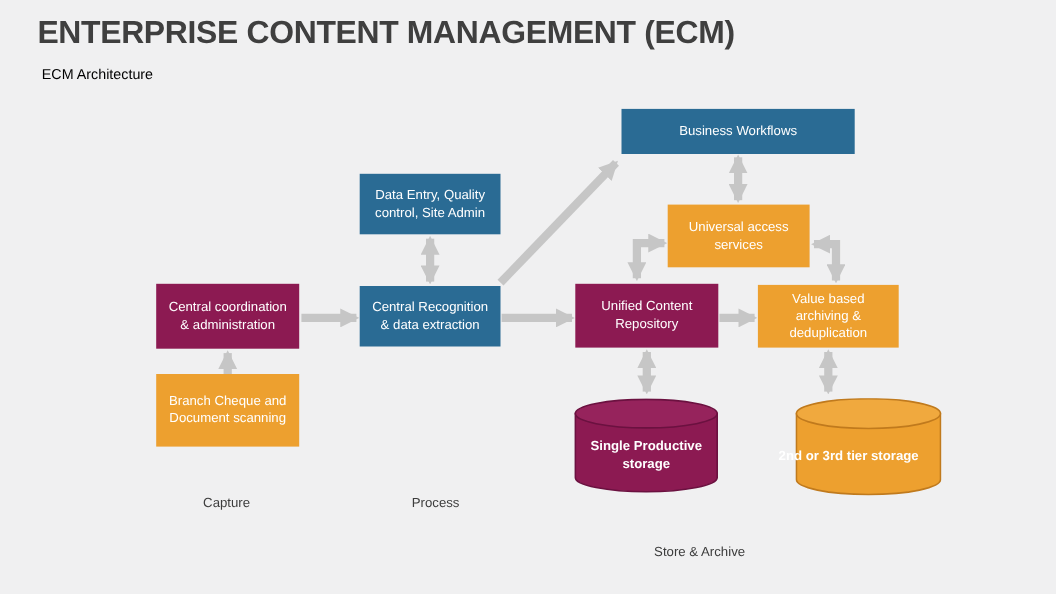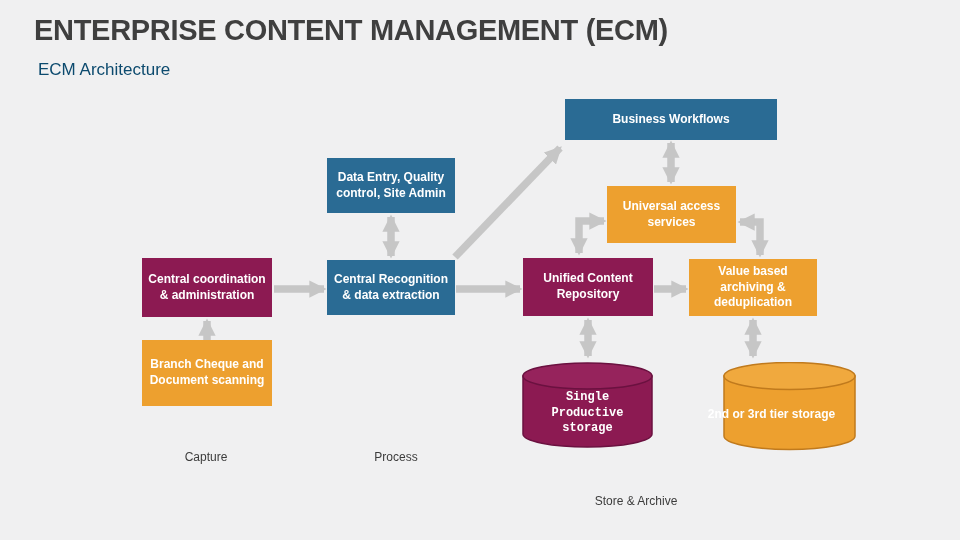--- a/index.html
+++ b/index.html
@@ -10,28 +10,28 @@
     font-family:"Liberation Sans", sans-serif;
     overflow:hidden;
   }
   .title{
     position:absolute;left:34px;top:14px;
     font-size:29px;font-weight:700;color:#3F3F3F;
     letter-spacing:-0.3px;white-space:nowrap;
   }
   .subtitle{
     position:absolute;left:38px;top:60px;
-    font-size:17px;font-weight:400;color:#0c4a6e;
+    font-size:13px;font-weight:400;color:#000000;
   }
   #arrows{position:absolute;left:0;top:0;z-index:1;}
   .node{
     position:absolute;z-index:2;
     display:flex;align-items:center;justify-content:center;
     text-align:center;color:#FFFFFF;
-    font-size:12px;font-weight:700;line-height:1.3;
+    font-size:12px;font-weight:400;line-height:1.3;
     padding:2px 6px;box-sizing:border-box;
   }
   .teal{background:#2A6B94;}
   .magenta{background:#8C1A52;}
   .orange{background:#EDA02F;}
   .cylinder{position:absolute;z-index:2;}
   .cylinder svg{display:block;}
   .cyl-label{
     position:absolute;left:0;right:0;top:16px;bottom:0;
     display:flex;align-items:center;justify-content:center;
@@ -99,21 +99,21 @@
   </div>
 
   <div class="node orange" style="left:689px;top:259px;width:128px;height:57px;">
     <span>Value based archiving &amp; deduplication</span>
   </div>
 
   <div class="node orange" style="left:142px;top:340px;width:130px;height:66px;align-items:center;">
     <span>Branch Cheque and Document scanning</span>
   </div>
 
-  <div class="cylinder" style="left:522px;top:362px;width:131px;height:87px;font-family:Liberation Mono, monospace;">
+  <div class="cylinder" style="left:522px;top:362px;width:131px;height:87px;">
     <svg width="131" height="87" viewBox="0 0 131 87">
       <path d="M1,14 L1,72 A64.5,13 0 0 0 130,72 L130,14 Z" fill="#8C1A52" stroke="#6B1140" stroke-width="1.5"></path>
       <ellipse cx="65.5" cy="14" rx="64.5" ry="13" fill="#96235C" stroke="#6B1140" stroke-width="1.5"></ellipse>
     </svg>
     <div class="cyl-label">Single Productive storage</div>
   </div>
 
   <div class="cylinder" style="left:687px;top:362px;width:133px;height:89px;padding-left:36px;">
     <svg width="133" height="89" viewBox="0 0 133 89">
       <path d="M1,14 L1,74 A65.5,13.5 0 0 0 132,74 L132,14 Z" fill="#EDA02F" stroke="#C07A1D" stroke-width="1.5"></path>

